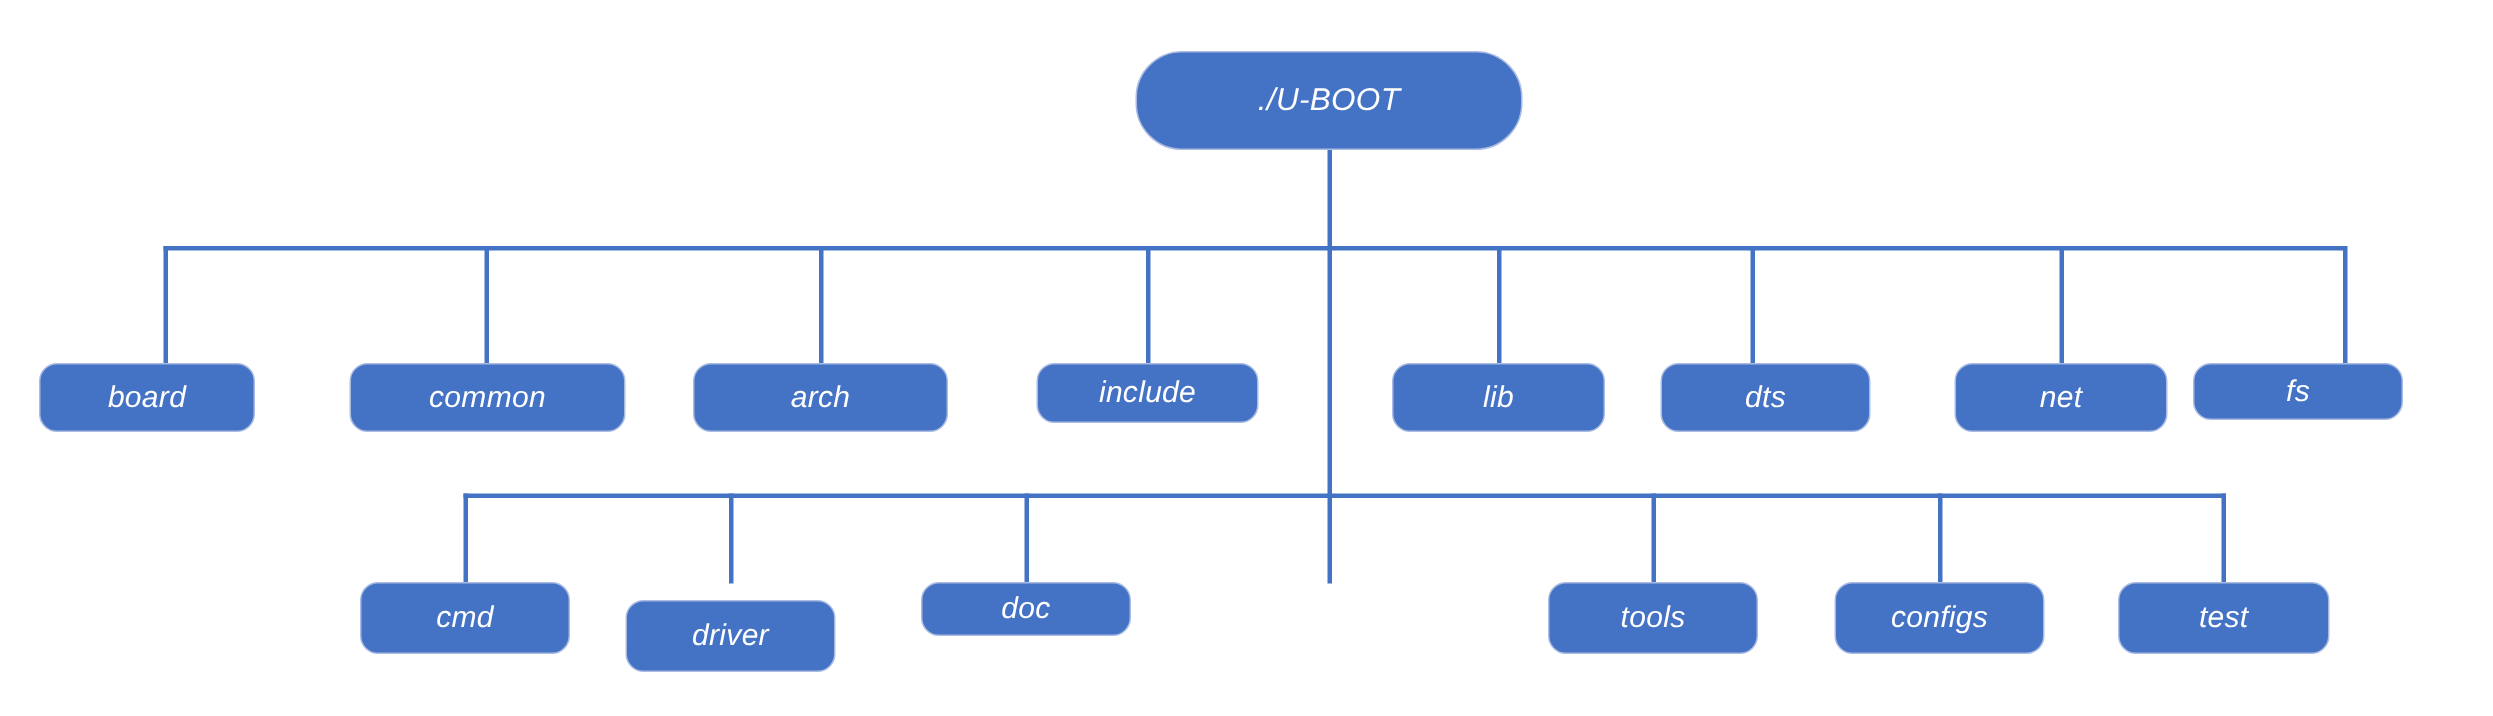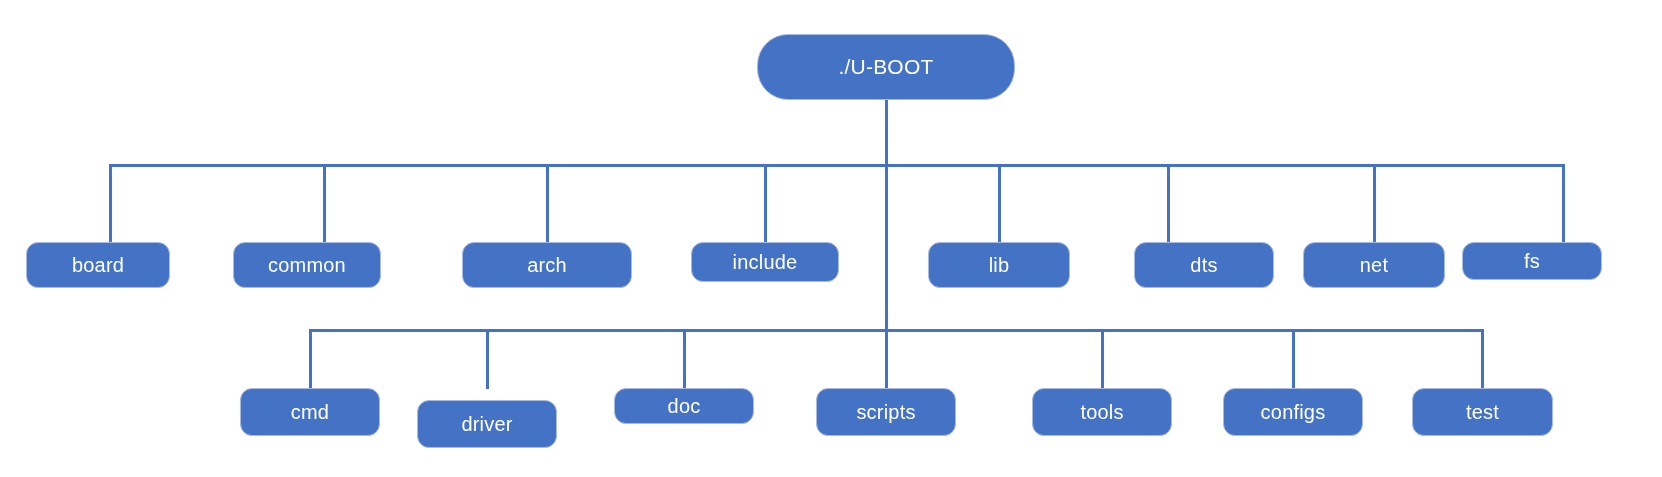--- a/index.html
+++ b/index.html
@@ -24,20 +24,21 @@
     position:absolute;
     box-sizing:border-box;
     display:flex;align-items:center;justify-content:center;
     background:var(--node-fill);
     border:1.5px solid var(--node-border);
     border-radius:12px;
     color:var(--text);
     font-size:20px;
     letter-spacing:0.2px;
     white-space:nowrap;
+    font-style:italic;
   }
   .node.root{border-radius:31px;font-size:21px;}
 </style>
 </head>
 <body>
 
 <div class="canvas">
 
   <div class="conn v" style="left:885px;top:99px;height:290px"></div>
   <div class="conn h" style="left:109px;top:164px;width:1455px"></div>
@@ -54,29 +55,28 @@
   <div class="conn v" style="left:309px;top:329px;height:60px"></div>
   <div class="conn v" style="left:486px;top:329px;height:60px"></div>
   <div class="conn v" style="left:683px;top:329px;height:60px"></div>
   <div class="conn v" style="left:1101px;top:329px;height:60px"></div>
   <div class="conn v" style="left:1292px;top:329px;height:60px"></div>
   <div class="conn v" style="left:1481px;top:329px;height:60px"></div>
 
   <div class="node root" style="left:757px;top:34px;width:258px;height:66px">./U-BOOT</div>
 
   <div class="node" style="left:26px;top:242px;width:144px;height:46px">board</div>
-  <div class="node" style="left:233px;top:242px;width:148px;height:46px">common</div>
+  <div class="node" style="left:233px;top:242px;width:184px;height:46px">common</div>
   <div class="node" style="left:462px;top:242px;width:170px;height:46px">arch</div>
   <div class="node" style="left:691px;top:242px;width:148px;height:40px">include</div>
   <div class="node" style="left:928px;top:242px;width:142px;height:46px">lib</div>
-  <div class="node" style="left:1134px;top:242px;width:140px;height:46px">dts</div>
+  <div class="node" style="left:1107px;top:242px;width:140px;height:46px">dts</div>
   <div class="node" style="left:1303px;top:242px;width:142px;height:46px">net</div>
   <div class="node" style="left:1462px;top:242px;width:140px;height:38px">fs</div>
 
   <div class="node" style="left:240px;top:388px;width:140px;height:48px">cmd</div>
   <div class="node" style="left:417px;top:400px;width:140px;height:48px">driver</div>
   <div class="node" style="left:614px;top:388px;width:140px;height:36px">doc</div>
-  <div class="node" style="left:816px;top:388px;width:140px;height:48px">scripts</div>
   <div class="node" style="left:1032px;top:388px;width:140px;height:48px">tools</div>
   <div class="node" style="left:1412px;top:388px;width:141px;height:48px">test</div>
   <div class="node" style="left:1223px;top:388px;width:140px;height:48px">configs</div>
 
 </div>
 
 </body></html>

